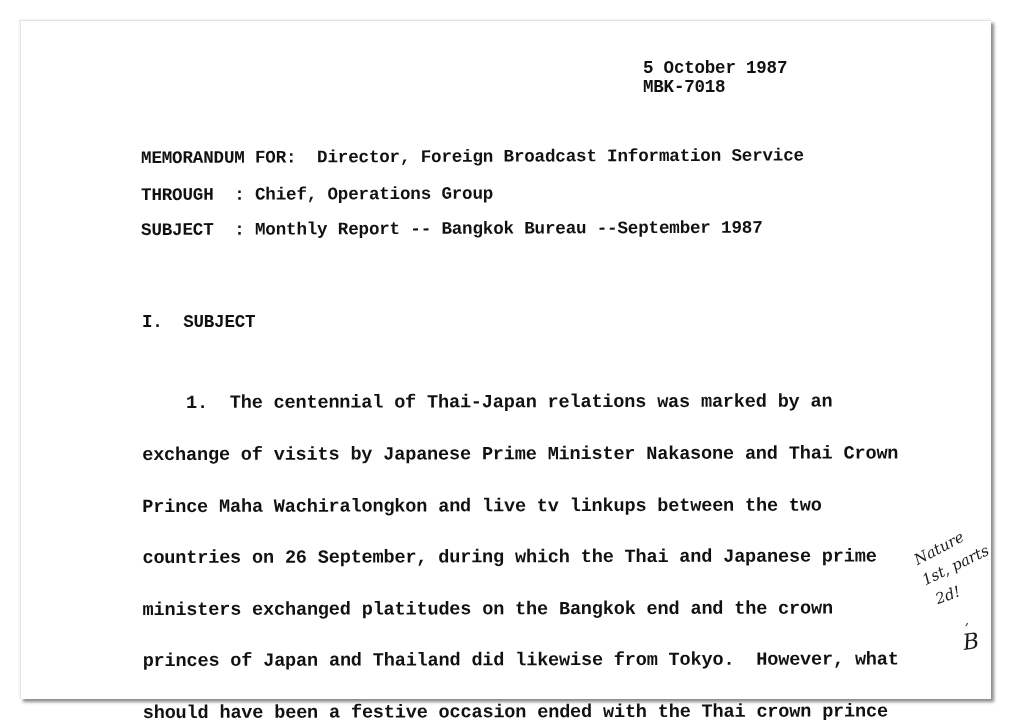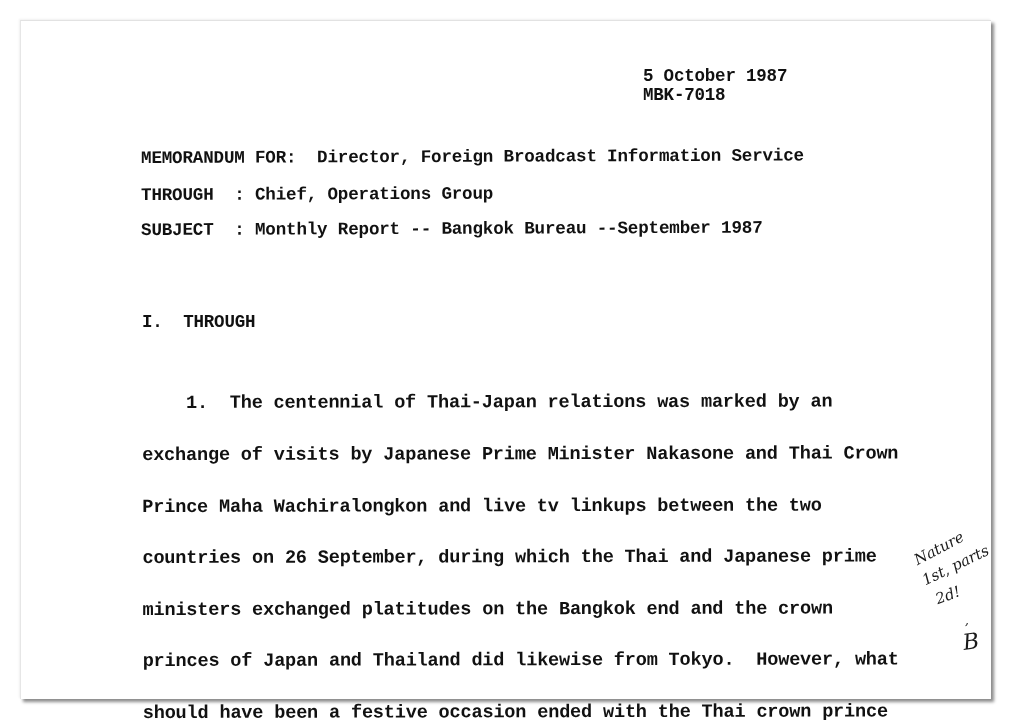--- a/index.html
+++ b/index.html
@@ -24,21 +24,21 @@
     .mono {
       font-family: "Liberation Mono", "DejaVu Sans Mono", monospace;
       color: #111111;
       white-space: pre;
       position: absolute;
       font-weight: bold;
       letter-spacing: -0.2px;
     }
     .date-block {
       left: 622px;
-      top: 46px;
+      top: 38px;
       font-size: 17.5px;
       line-height: 19px;
     }
     .header-line {
       left: 120px;
       font-size: 17.6px;
       line-height: 20px;
       transform-origin: left center;
       transform: rotate(-0.22deg);
     }
@@ -108,21 +108,21 @@
 
 <div class="page">
 
   <div class="mono date-block"><span>5 October 1987</span>
 <span>MBK-7018</span></div>
 
   <div class="mono header-line hdr-for">MEMORANDUM FOR:  Director, Foreign Broadcast Information Service</div>
   <div class="mono header-line hdr-through">THROUGH  : Chief, Operations Group</div>
   <div class="mono header-line hdr-subject">SUBJECT  : Monthly Report -- Bangkok Bureau --September 1987</div>
 
-  <div class="mono section-heading">I.  THROUGH</div>
+  <div class="mono section-heading">I.  SUBJECT</div>
 
   <div class="mono body-para">
     <span class="body-line">    1.  The centennial of Thai-Japan relations was marked by an</span>
     <span class="body-line">exchange of visits by Japanese Prime Minister Nakasone and Thai Crown</span>
     <span class="body-line">Prince Maha Wachiralongkon and live tv linkups between the two</span>
     <span class="body-line">countries on 26 September, during which the Thai and Japanese prime</span>
     <span class="body-line">ministers exchanged platitudes on the Bangkok end and the crown</span>
     <span class="body-line">princes of Japan and Thailand did likewise from Tokyo.  However, what</span>
     <span class="body-line">should have been a festive occasion ended with the Thai crown prince</span>
     

